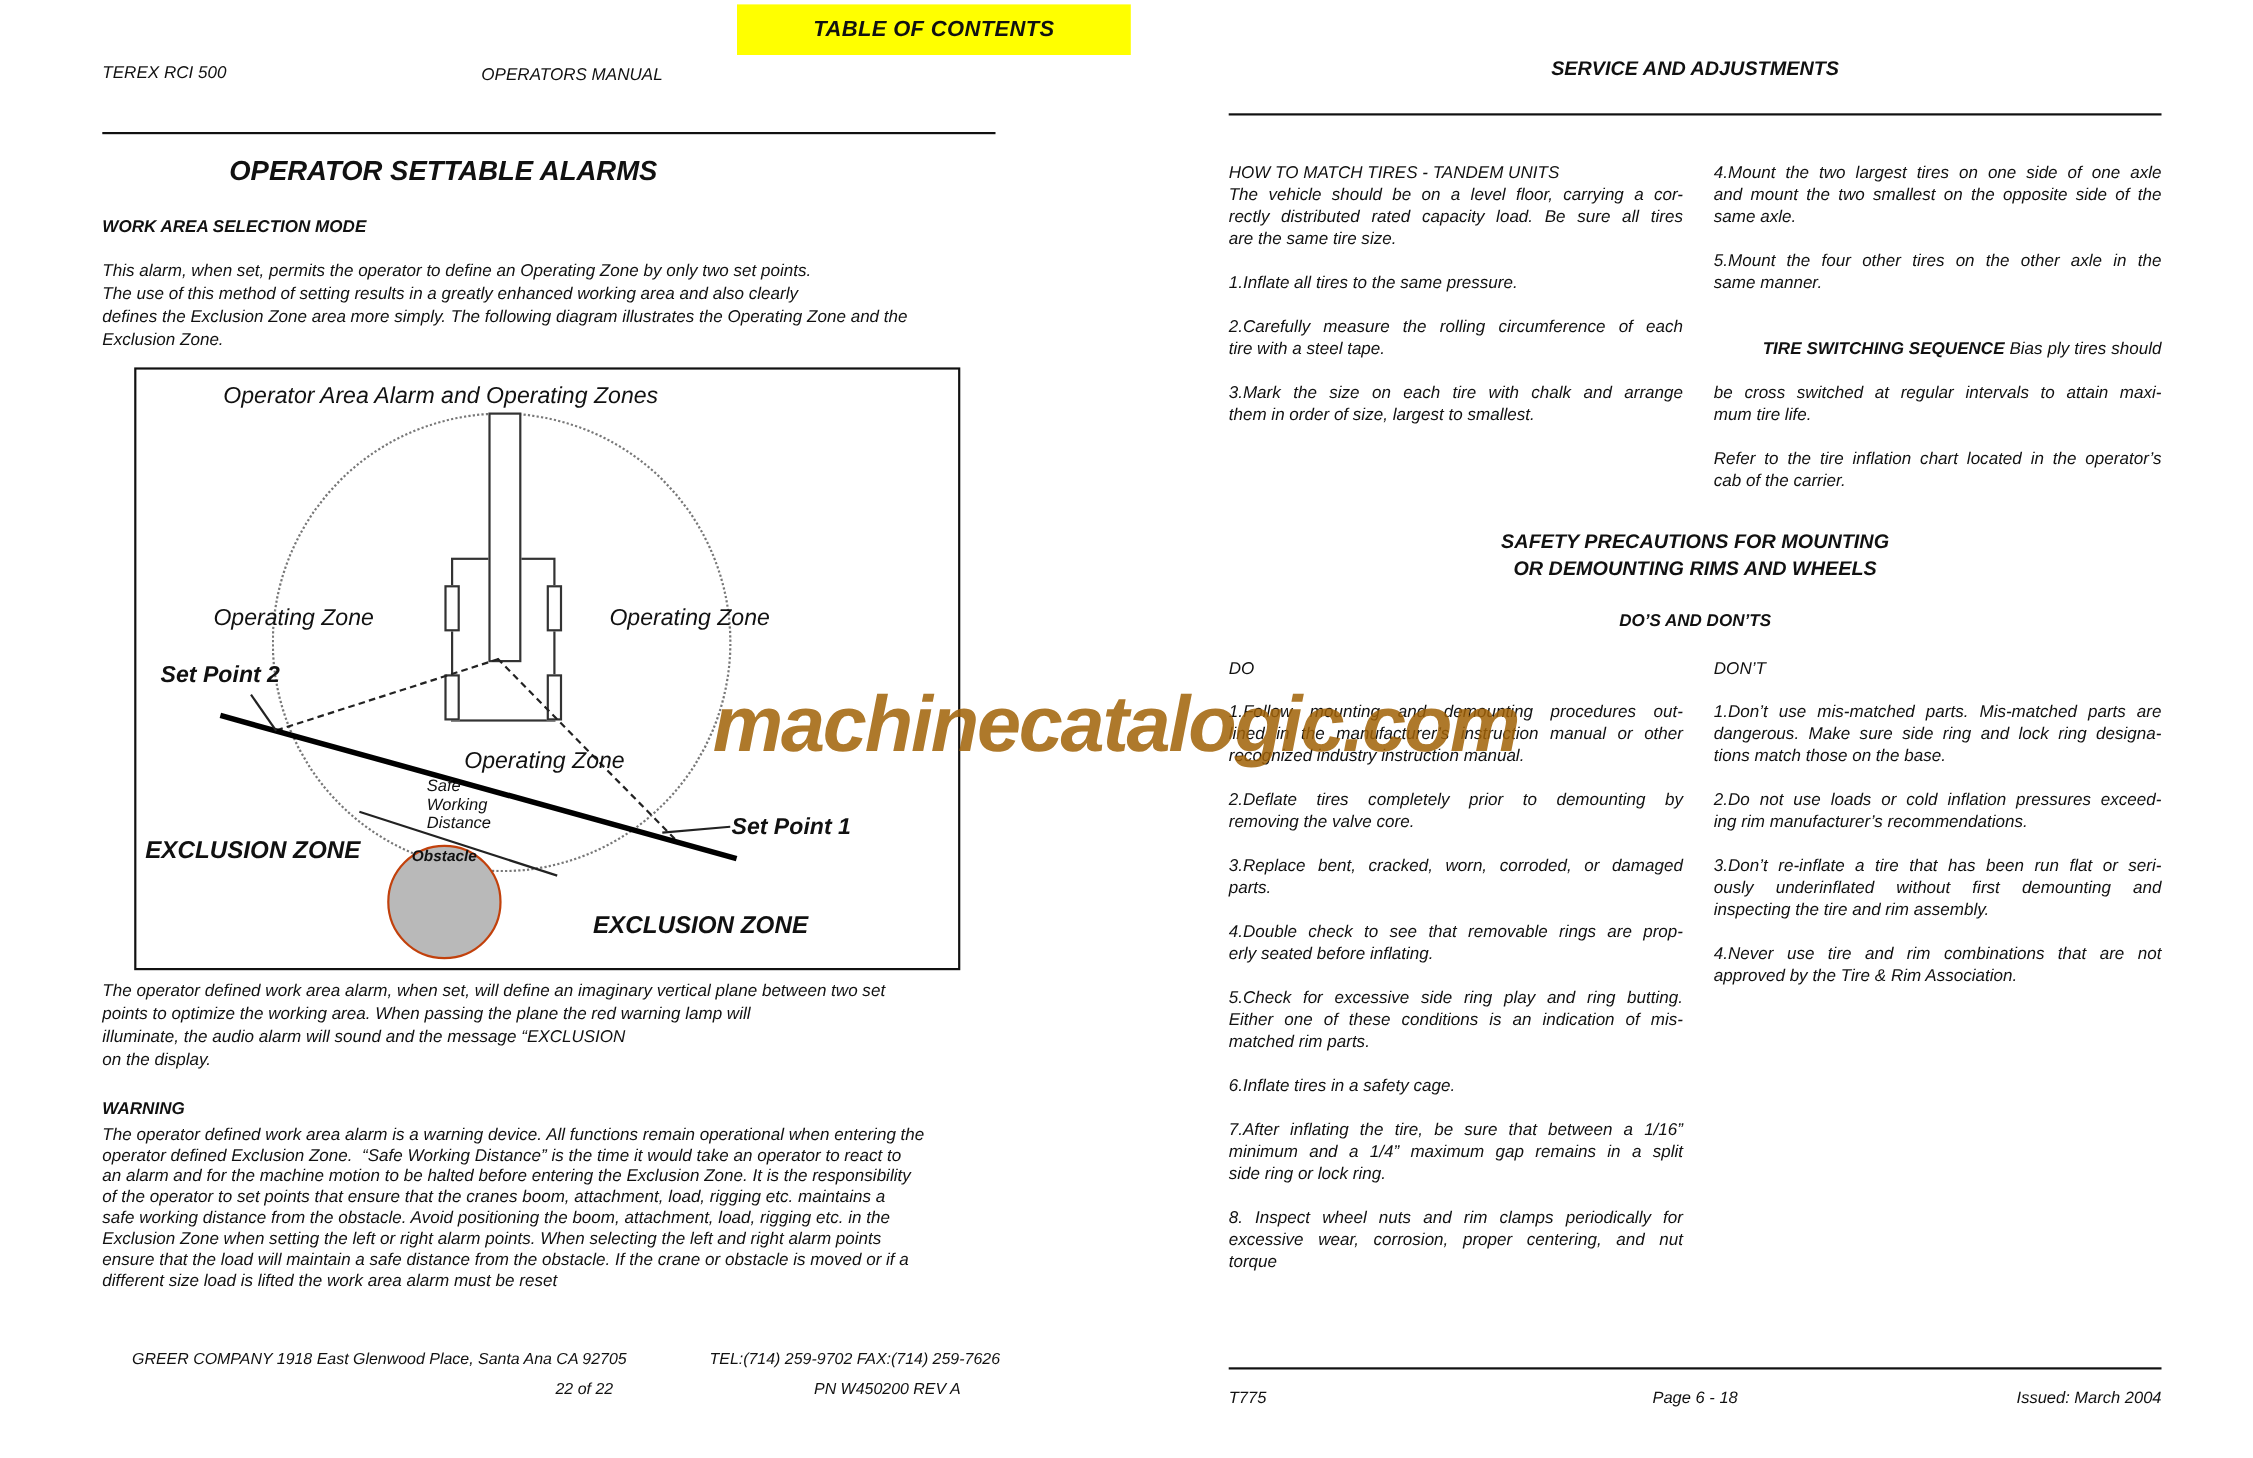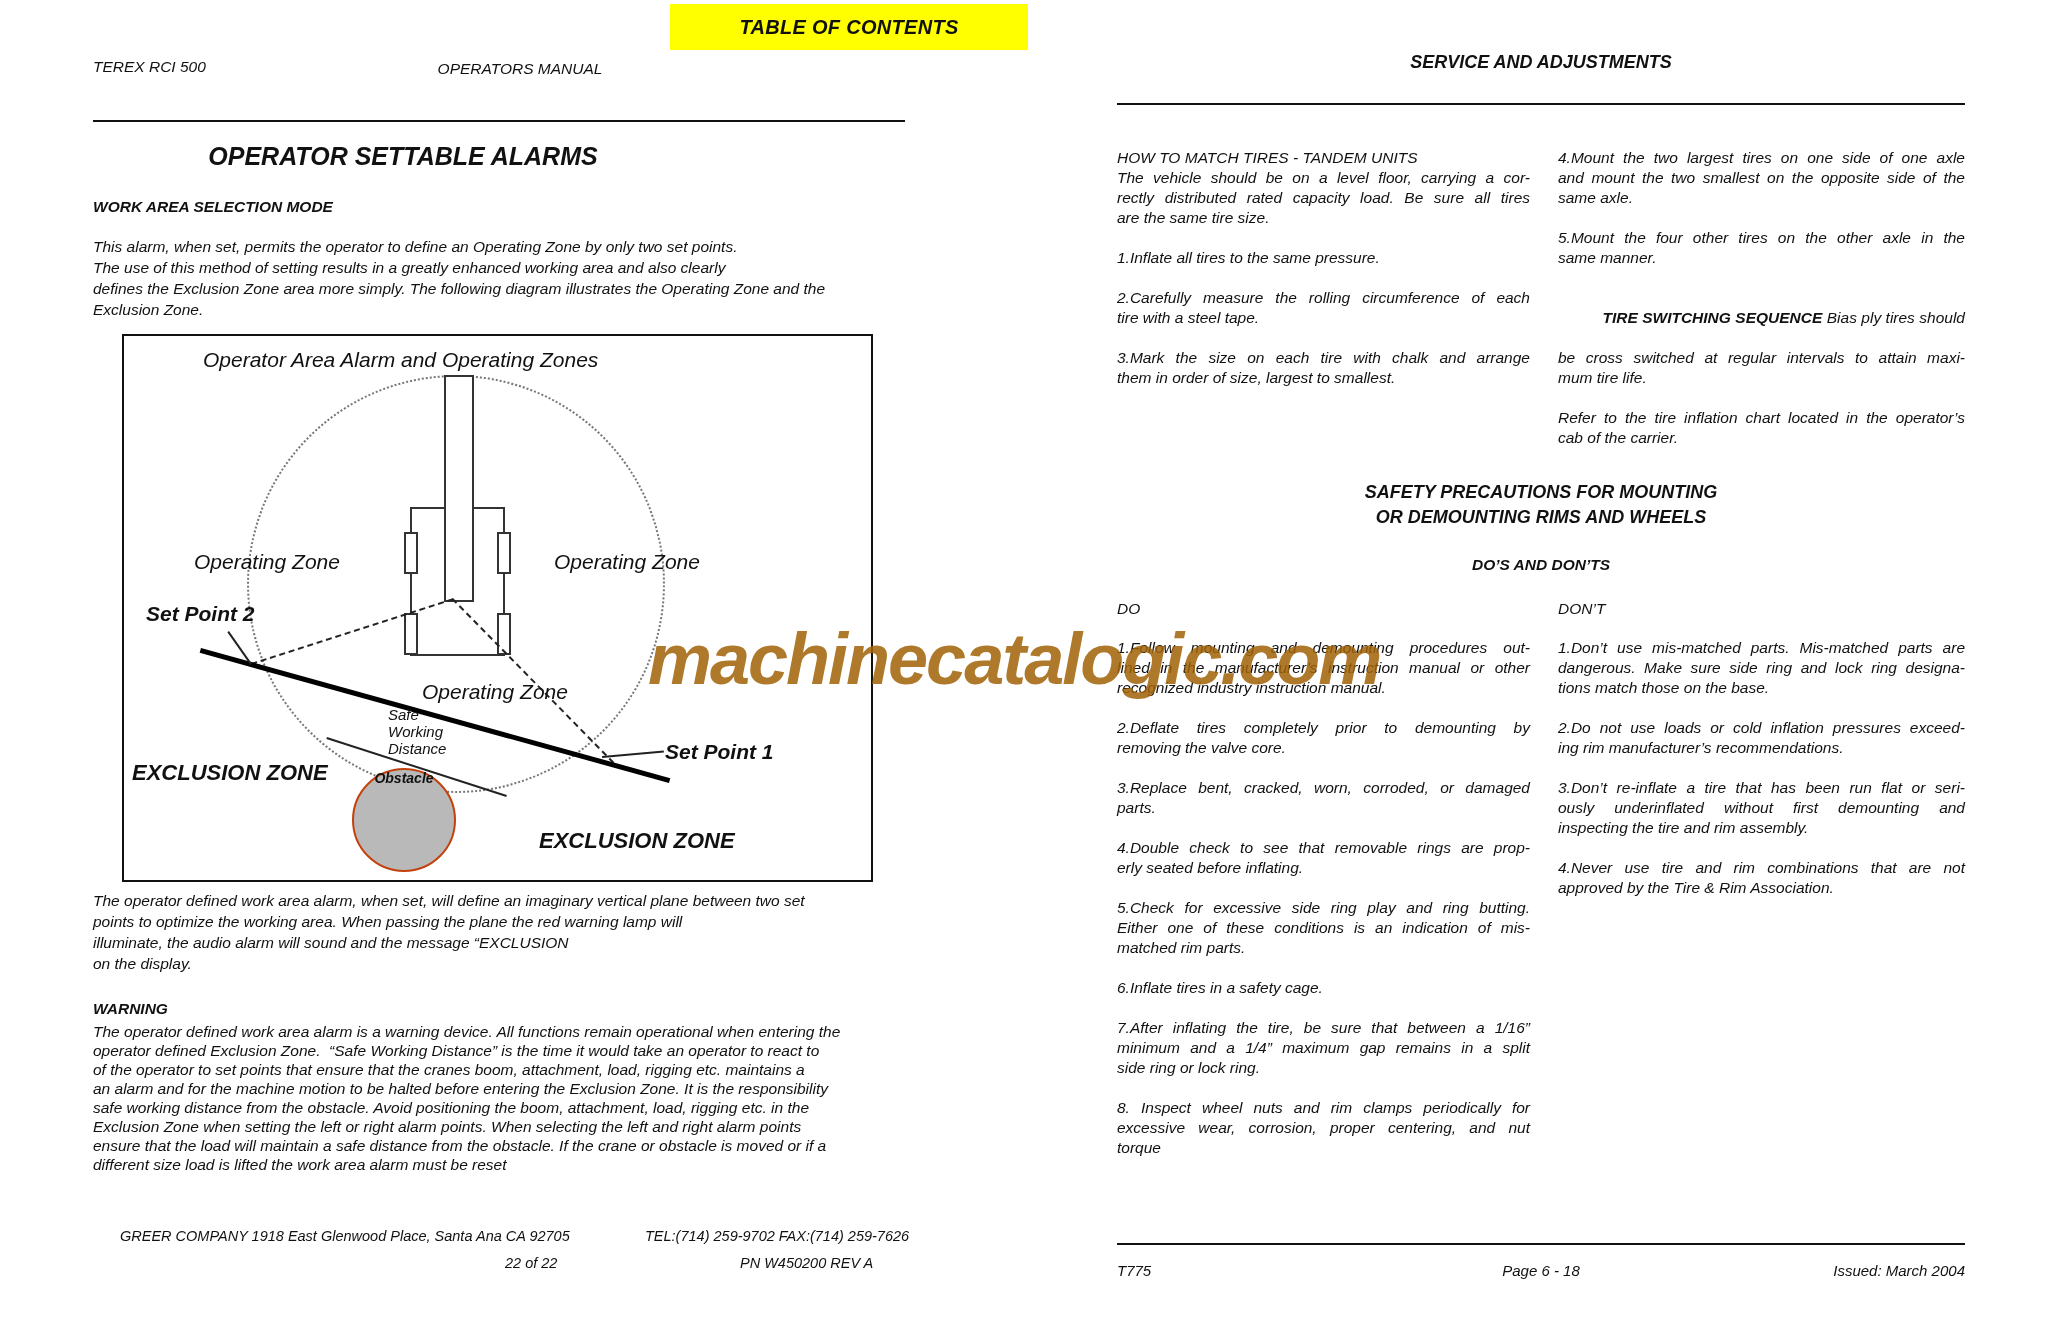--- a/index.html
+++ b/index.html
@@ -128,22 +128,22 @@
         <div class="ln">The operator defined work area alarm, when set, will define an imaginary vertical plane between two set</div>
         <div class="ln">points to optimize the working area. When passing the plane the red warning lamp will</div>
         <div class="ln">illuminate, the audio alarm will sound and the message “EXCLUSION</div>
         <div class="ln">on the display.</div>
       </div>
 
     <div class="abs bold" style="left:93px; top:1000px; font-size:15.5px;">WARNING</div>
     <div class="abs warn-txt" style="left:93px; top:1022px; width:830px;">
         <div class="ln">The operator defined work area alarm is a warning device. All functions remain operational when entering the</div>
         <div class="ln">operator defined Exclusion Zone.  “Safe Working Distance” is the time it would take an operator to react to</div>
+        <div class="ln">an alarm and for the machine motion to be halted before entering the Exclusion Zone. It is the responsibility</div>
         <div class="ln">of the operator to set points that ensure that the cranes boom, attachment, load, rigging etc. maintains a</div>
-        <div class="ln">an alarm and for the machine motion to be halted before entering the Exclusion Zone. It is the responsibility</div>
         <div class="ln">safe working distance from the obstacle. Avoid positioning the boom, attachment, load, rigging etc. in the</div>
         <div class="ln">Exclusion Zone when setting the left or right alarm points. When selecting the left and right alarm points</div>
         <div class="ln">ensure that the load will maintain a safe distance from the obstacle. If the crane or obstacle is moved or if a</div>
         <div class="ln">different size load is lifted the work area alarm must be reset</div>
       </div>
 
     <div class="abs" style="left:120px; top:1228px; font-size:14.5px;">GREER COMPANY 1918 East Glenwood Place, Santa Ana  CA 92705</div>
     <div class="abs" style="left:645px; top:1228px; font-size:14.5px;">TEL:(714) 259-9702  FAX:(714) 259-7626</div>
     <div class="abs" style="left:505px; top:1255px; font-size:14.5px;">22 of 22</div>
     <div class="abs" style="left:740px; top:1255px; font-size:14.5px;">PN W450200 REV A</div>

